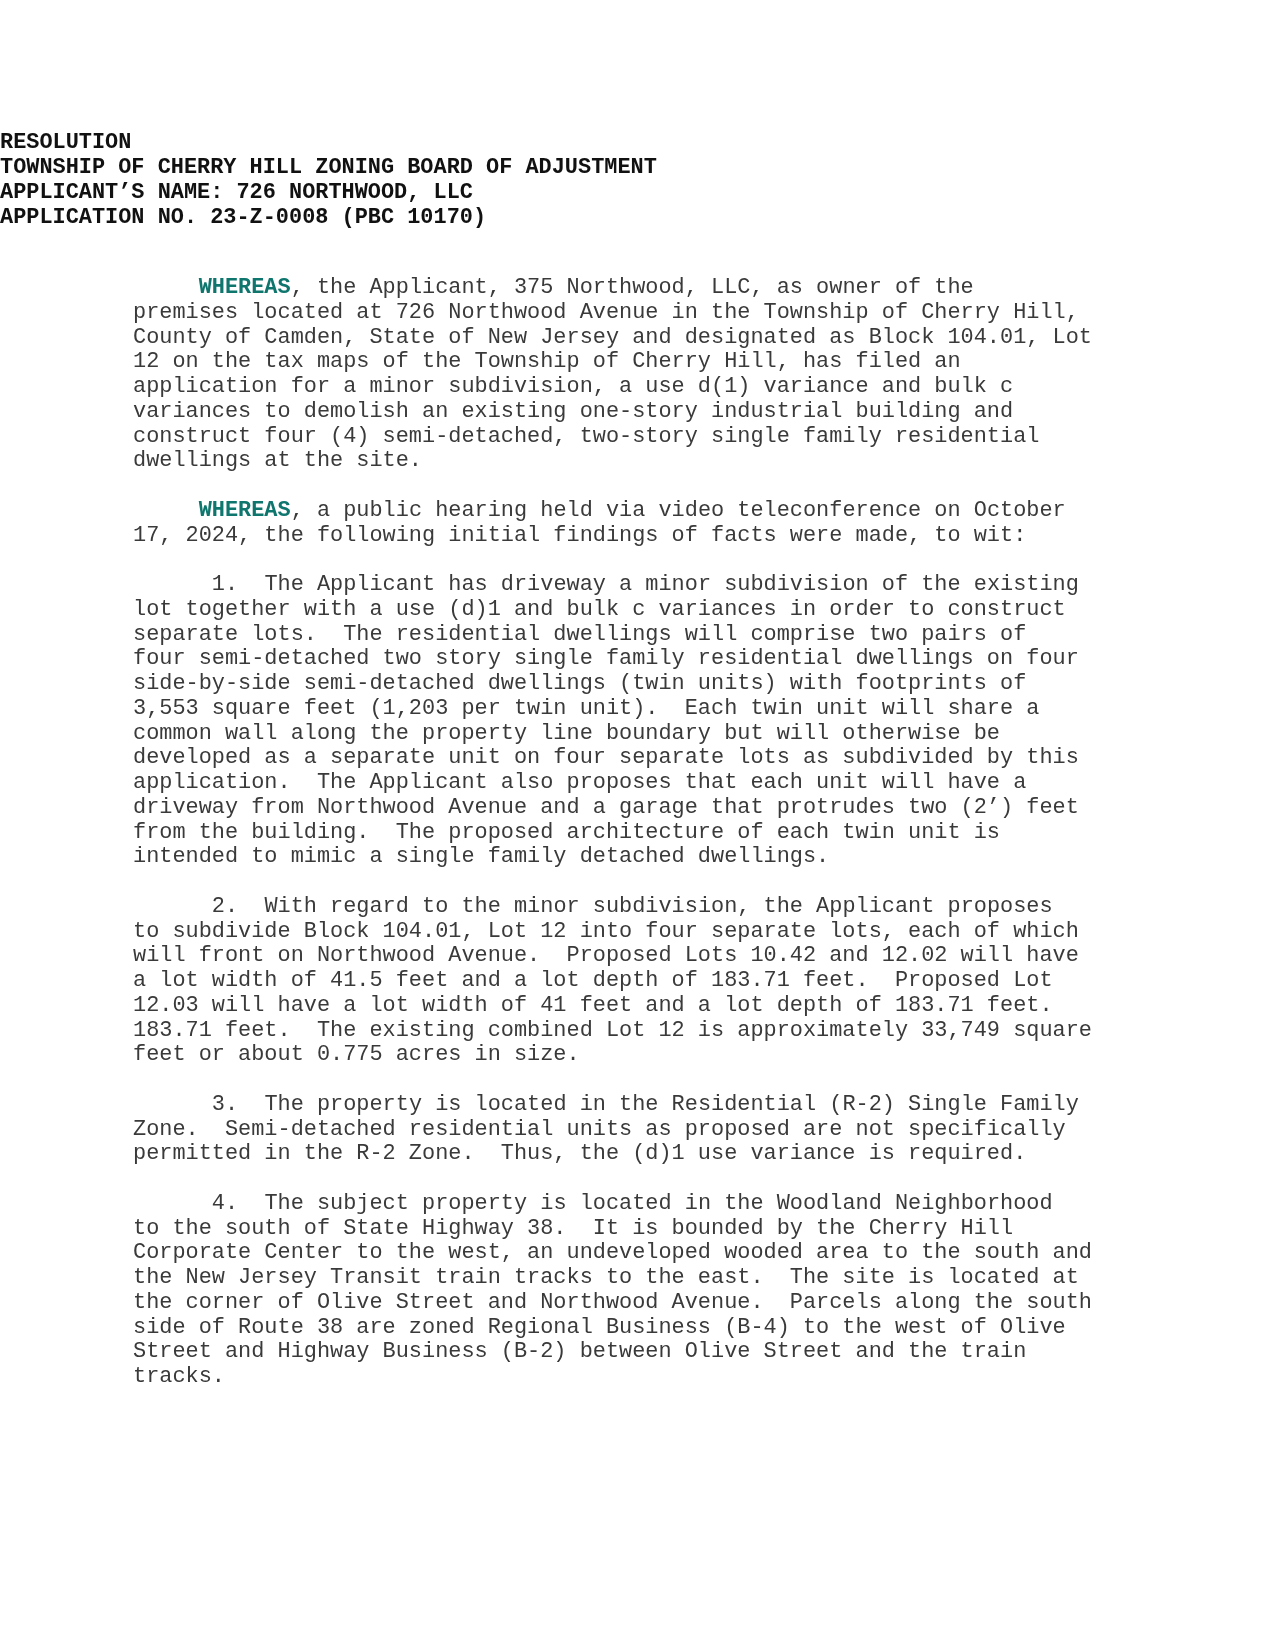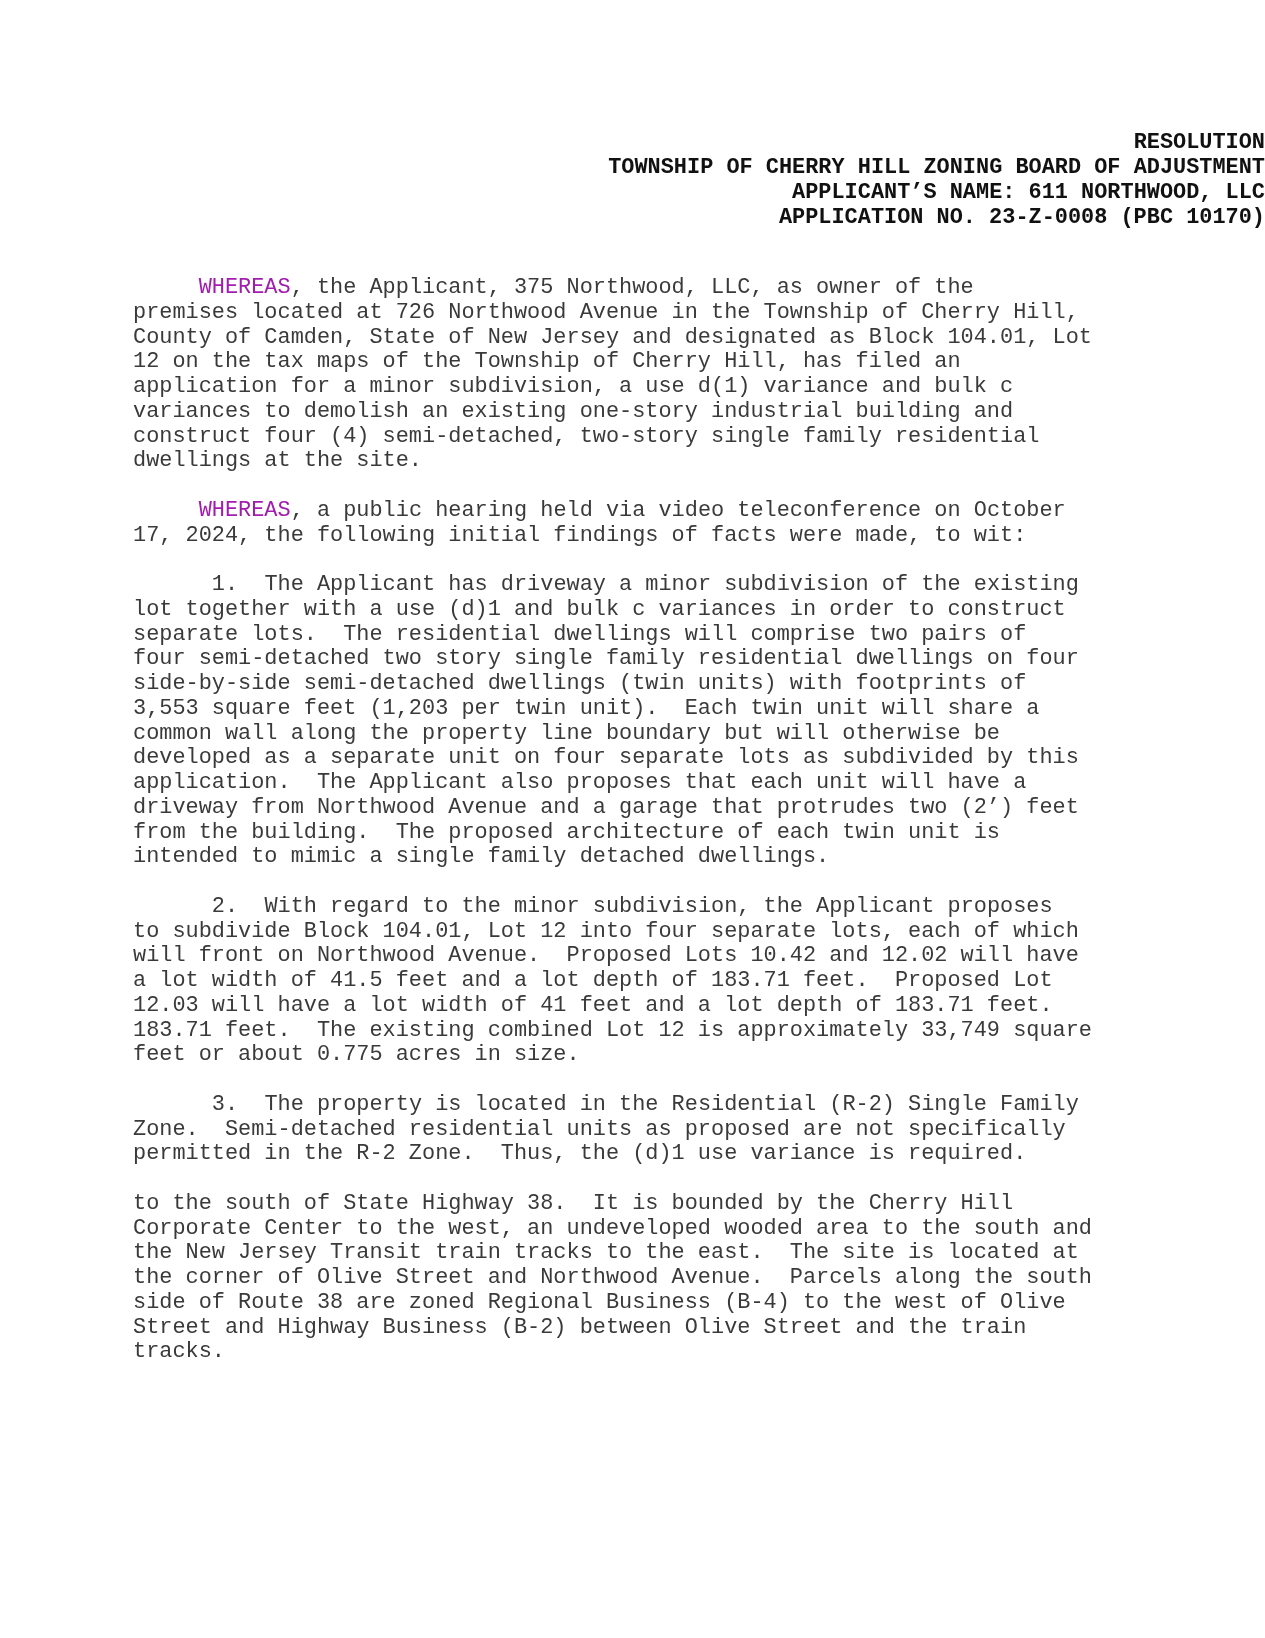--- a/index.html
+++ b/index.html
@@ -6,42 +6,42 @@
   body { width: 1265px; height: 1638px; position: relative; overflow: hidden; }
   .page {
     position: absolute; left: 0; top: 0; width: 1265px; height: 1638px;
     background: #ffffff; color: #3a3a3a;
     font-family: "Liberation Mono", "DejaVu Sans Mono", monospace;
     font-size: 21.9px;
     letter-spacing: 0px;
   }
   .header {
     position: absolute; left: 0; top: 130px; width: 1265px;
-    text-align: right; color: #111;
+    text-align: left; color: #111;
     font-weight: bold;
     line-height: 25px;
   }
   .header div { white-space: pre; }
   .body {
     position: absolute; left: 133px; top: 276px; width: 1000px;
     line-height: 24.75px;
   }
   .para { margin: 0 0 24.75px 0; }
   .line { white-space: pre; display: block; height: 24.75px; }
-  .bold { font-weight: normal; color: #a21caf; }
+  .bold { font-weight: bold; color: #0f766e; }
 </style>
 </head>
 <body>
 
 <div class="page">
 
   <div class="header">
     <div>RESOLUTION</div>
     <div>TOWNSHIP OF CHERRY HILL ZONING BOARD OF ADJUSTMENT</div>
-    <div>APPLICANT’S NAME: 611 NORTHWOOD, LLC</div>
+    <div>APPLICANT’S NAME: 726 NORTHWOOD, LLC</div>
     <div>APPLICATION NO. 23-Z-0008 (PBC 10170)</div>
   </div>
 
   <div class="body">
 
     <div class="para">
       <span class="line"><span>     </span><span class="bold">WHEREAS</span><span>, the Applicant, 375 Northwood, LLC, as owner of the</span></span>
       <span class="line">premises located at 726 Northwood Avenue in the Township of Cherry Hill,</span>
       <span class="line">County of Camden, State of New Jersey and designated as Block 104.01, Lot</span>
       <span class="line">12 on the tax maps of the Township of Cherry Hill, has filed an</span>
@@ -81,20 +81,21 @@
       <span class="line">feet or about 0.775 acres in size.</span>
     </div>
 
     <div class="para">
       <span class="line"><span>      </span><span>3.</span><span>  </span><span>The property is located in the Residential (R-2) Single Family</span></span>
       <span class="line">Zone.  Semi-detached residential units as proposed are not specifically</span>
       <span class="line">permitted in the R-2 Zone.  Thus, the (d)1 use variance is required.</span>
     </div>
 
     <div class="para">
+      <span class="line"><span>      </span><span>4.</span><span>  </span><span>The subject property is located in the Woodland Neighborhood</span></span>
       <span class="line">to the south of State Highway 38.  It is bounded by the Cherry Hill</span>
       <span class="line">Corporate Center to the west, an undeveloped wooded area to the south and</span>
       <span class="line">the New Jersey Transit train tracks to the east.  The site is located at</span>
       <span class="line">the corner of Olive Street and Northwood Avenue.  Parcels along the south</span>
       <span class="line">side of Route 38 are zoned Regional Business (B-4) to the west of Olive</span>
       <span class="line">Street and Highway Business (B-2) between Olive Street and the train</span>
       <span class="line">tracks.</span>
     </div>
 
   </div>

